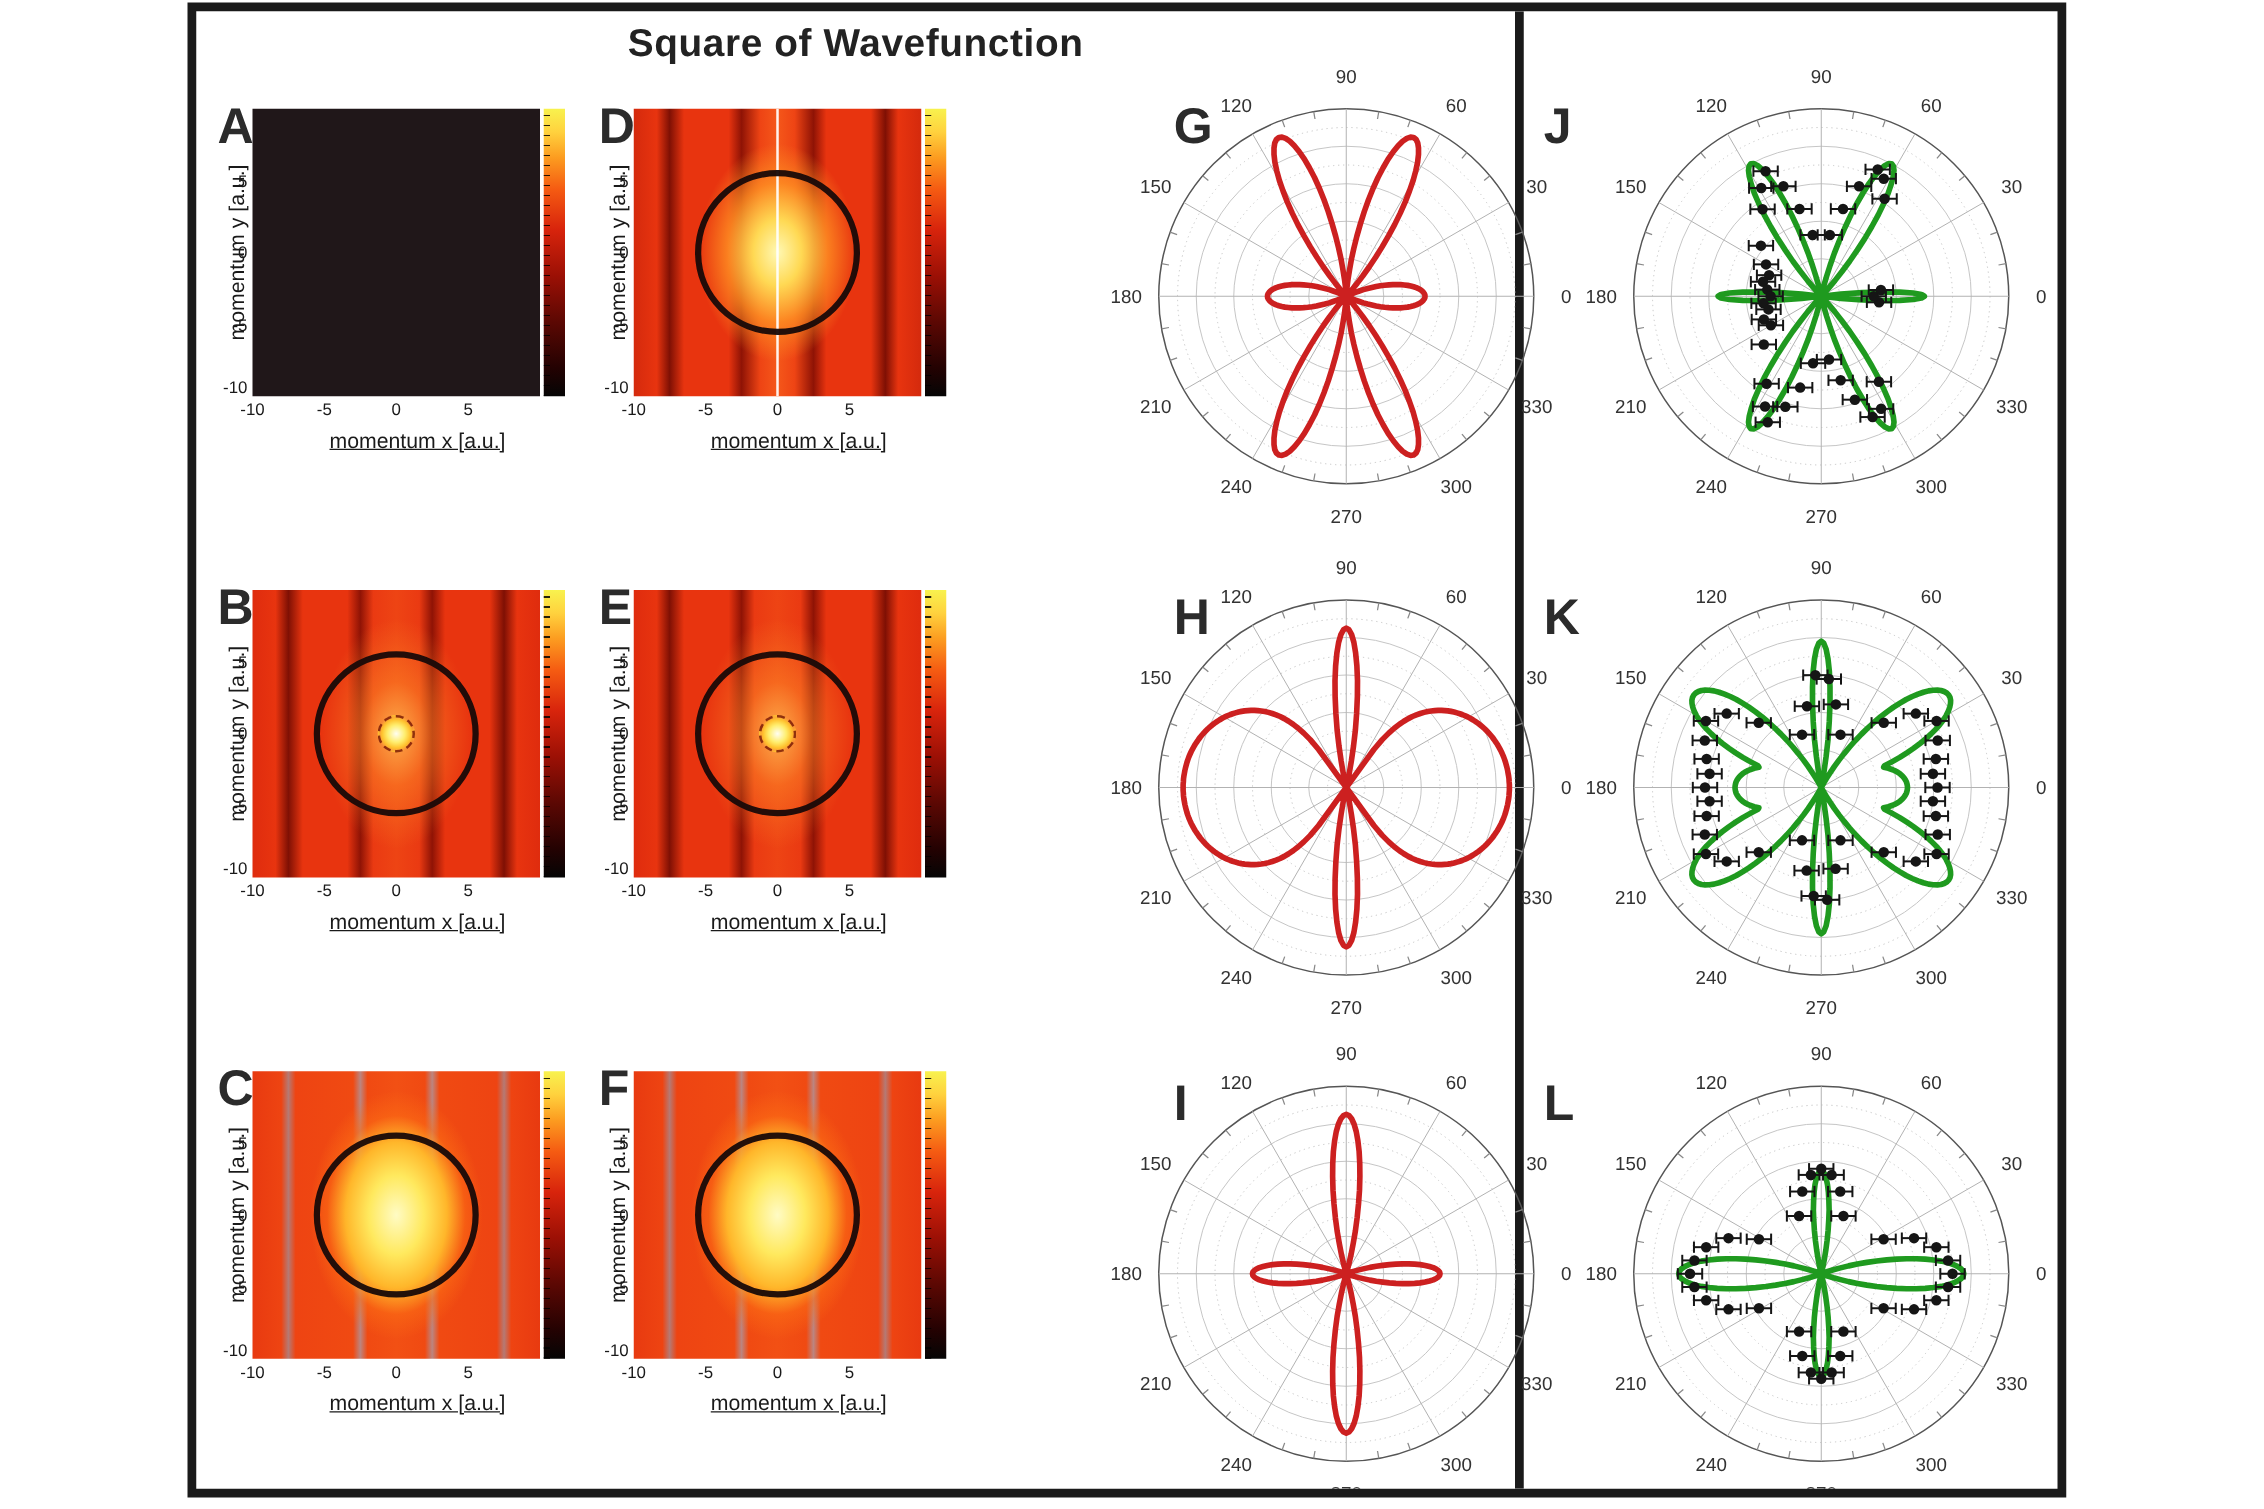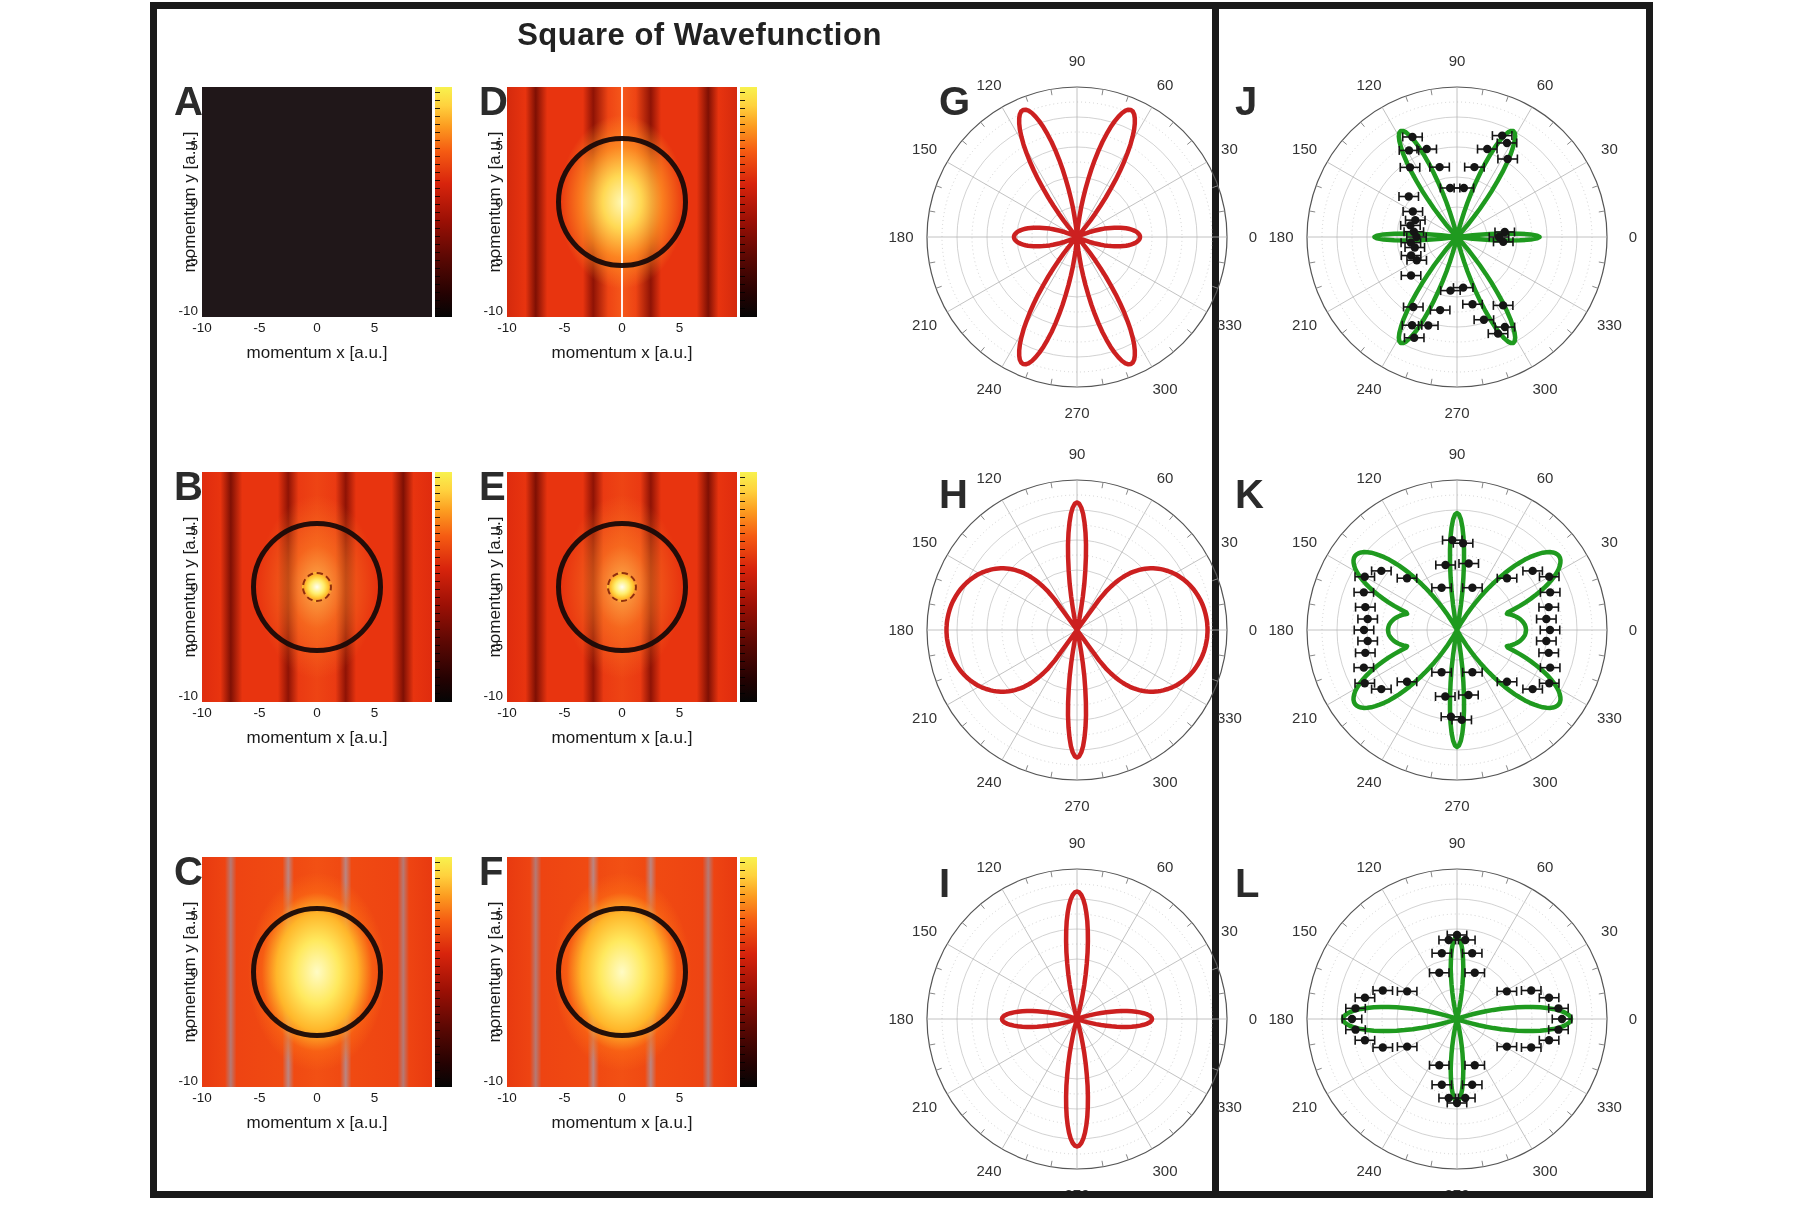--- a/index.html
+++ b/index.html
@@ -3,21 +3,21 @@
 <meta charset="utf-8">
 <style>
   html,body{margin:0;padding:0;background:#ffffff;}
   .page{position:relative;width:1811px;height:1207px;background:#fff;
         font-family:"Liberation Sans","DejaVu Sans",sans-serif;color:#1a1a1a;overflow:hidden;}
   .figure{position:absolute;left:150px;top:2px;width:1489px;height:1182px;
           border:7px solid #1a1a1a;background:#fff;overflow:hidden;}
   .divider{position:absolute;left:1055px;top:0;width:7px;height:1182px;background:#1a1a1a;}
   .sec-title{position:absolute;top:8px;font-size:31px;font-weight:bold;text-align:center;
              letter-spacing:.5px;color:#222;}
-  .title-left{left:15px;width:1055px;}
+  .title-left{left:0;width:1055px;}
   .title-right{left:1062px;width:427px;}
   .letter{position:absolute;font-size:40px;font-weight:bold;color:#2b2b2b;line-height:1;}
 
   
   .hm-panel{position:absolute;width:230px;height:230px;left:var(--px);top:var(--py);}
   .hm-panel .letter{left:-28px;top:-6px;}
   .hm{position:absolute;left:0;top:0;width:230px;height:230px;overflow:hidden;}
   .circle{position:absolute;left:50%;top:50%;width:122px;height:122px;border:5px solid rgba(24,10,8,.95);
           border-radius:50%;transform:translate(-50%,-50%);display:none;}
   .centerline{position:absolute;left:50%;top:0;width:2px;height:100%;background:rgba(255,255,255,.92);
@@ -32,21 +32,21 @@
                           #f55b12 72%,#fc9c20 83%,#ffd23e 92%,#f8f24e 100%);
         background-size:5px 100%,100% 100%;background-repeat:no-repeat,no-repeat;
         background-position:left top,left top;}
   .ylab{position:absolute;left:-76px;top:50%;width:160px;text-align:center;
         transform:translate(-16px,-50%) rotate(-90deg);transform-origin:center;
         font-size:17px;white-space:nowrap;}
   .ytick{position:absolute;right:234px;width:40px;text-align:right;font-size:13.5px;transform:translateY(-50%);}
   .yt1{top:25%;} .yt2{top:50%;} .yt3{top:75%;} .ycorner{top:97%;}
   .xtick{position:absolute;top:233px;font-size:13.5px;transform:translateX(-50%);}
   .xt1{left:0%;} .xt2{left:25%;} .xt3{left:50%;} .xt4{left:75%;}
-  .xlab{position:absolute;left:0;top:256px;width:230px;text-align:center;font-size:17px;}
+  .xlab{position:absolute;left:17px;top:256px;width:230px;text-align:center;font-size:17px;text-decoration:underline;}
 
   
   .ap-uniform-dark .hm{background:#201719;}
   .ap-stripes-dot .hm{
     background:
       radial-gradient(ellipse 26% 40% at 50% 50%, rgba(255,190,85,.85) 0%, rgba(255,140,40,.5) 45%, rgba(250,80,20,0) 100%),
       linear-gradient(90deg,#df2c0e 0%,#e8340f 8%,#7f1004 12.5%,#e8340f 17.5%,
         #e8340f 33%,#8f1305 37.5%,#ea3a12 42%,#ee4414 50%,#ea3a12 58%,#8f1305 62.5%,
         #e8340f 67%,#e8340f 82.5%,#7f1004 87.5%,#e8340f 92%,#df2c0e 100%);}
   .ap-glow-line .hm{

